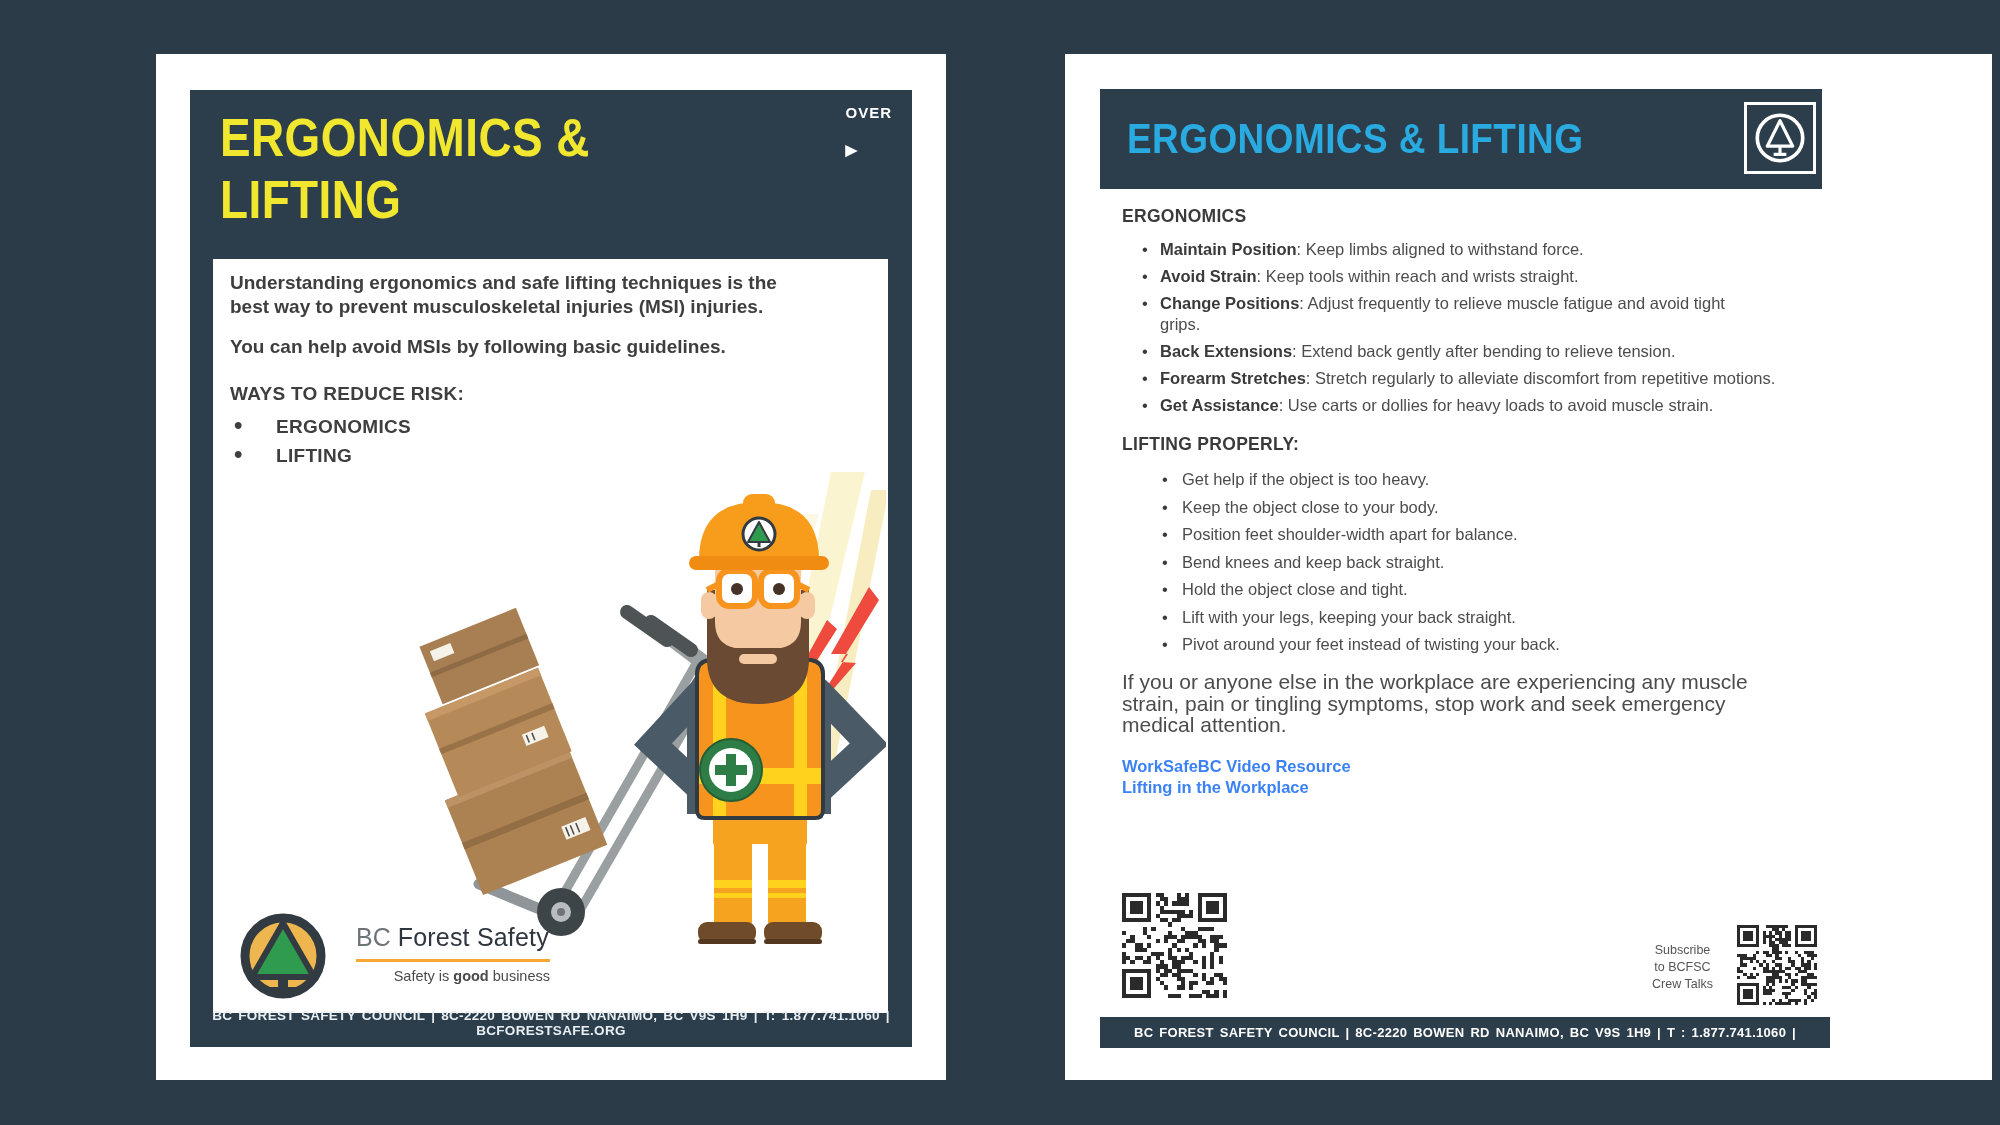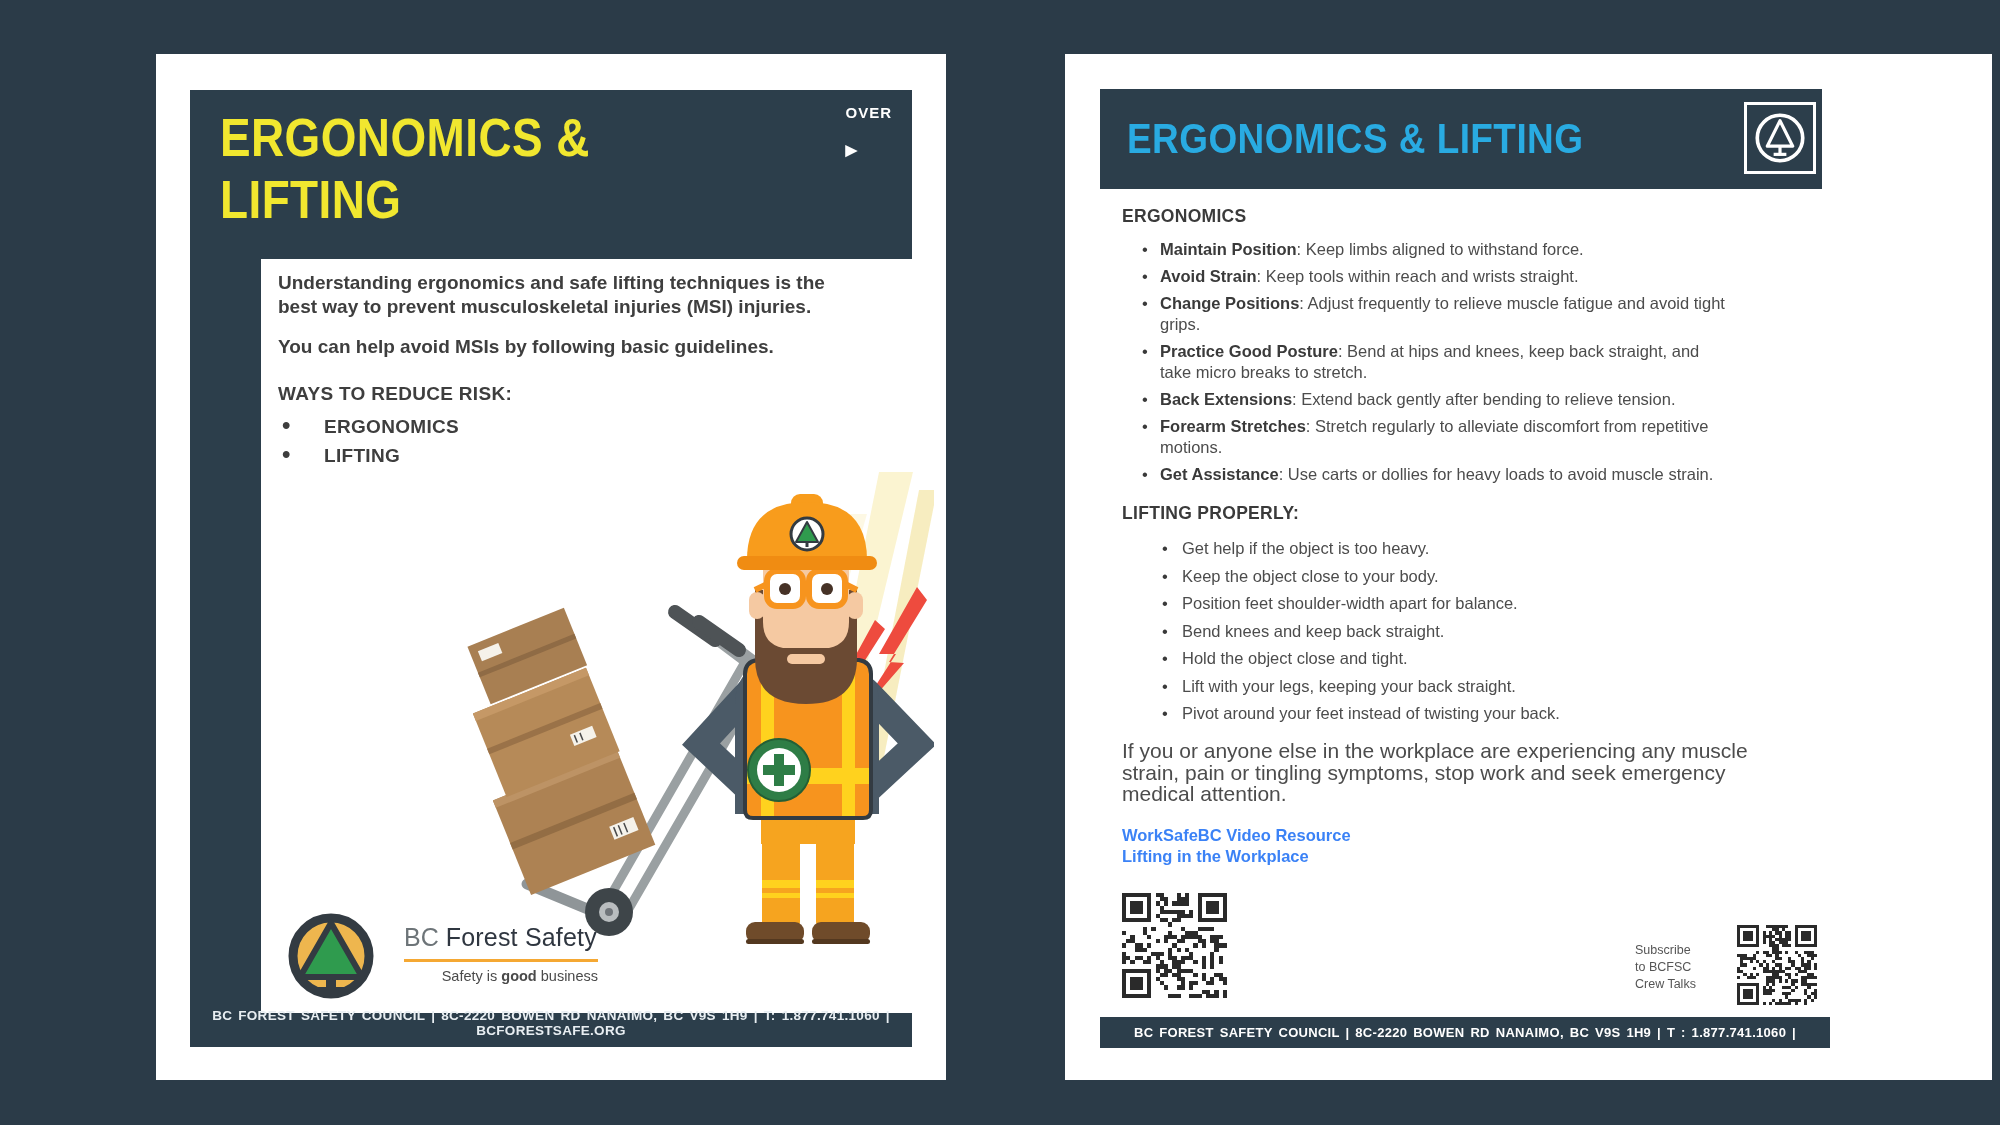--- a/index.html
+++ b/index.html
@@ -8,21 +8,21 @@
   .page{position:absolute;top:54px;height:1026px;background:#ffffff;}
   
   .page-left{left:156px;width:790px;}
   .panel{position:absolute;left:34px;top:36px;width:722px;height:957px;background:#2c3e4b;}
   .over{position:absolute;top:14px;right:20px;color:#ffffff;font-weight:bold;
         font-size:15px;letter-spacing:1px;display:flex;align-items:flex-start;gap:21px;flex-direction:column;}
   .over .arrow{font-size:15px;line-height:1;}
   .title-left{position:absolute;left:30px;top:16px;margin:0;color:#f1e72f;font-weight:bold;
         font-size:54px;line-height:62px;letter-spacing:0.5px;transform:scaleX(0.85);
         transform-origin:left top;white-space:nowrap;}
-  .content-box{position:absolute;left:23px;top:169px;width:675px;height:754px;background:#ffffff;margin-left:48px;}
+  .content-box{position:absolute;left:23px;top:169px;width:675px;height:754px;background:#ffffff;}
   .content-box p{margin:0 0 17px 0;padding:0;color:#3e3e3e;font-weight:bold;
         font-size:19px;line-height:23.5px;}
   .copy{position:absolute;left:17px;top:12px;}
   .copy p:nth-of-type(1){max-width:566px;}
   .copy p:nth-of-type(2){max-width:592px;}
   .ways-heading{margin:24px 0 12px 0;color:#3e3e3e;font-weight:bold;font-size:19px;letter-spacing:0.3px;}
   ul.ways{list-style:none;margin:0;padding:0;}
   ul.ways li{position:relative;padding-left:46px;margin-bottom:10px;color:#3e3e3e;
         font-weight:bold;font-size:19px;line-height:19px;letter-spacing:0.3px;}
   ul.ways li::before{content:"•";position:absolute;left:4px;top:-2px;font-size:24px;}
@@ -58,21 +58,21 @@
   ul.ergo li:nth-child(4){max-width:572px;}
   ul.ergo li:nth-child(6){max-width:578px;}
   ul.lift{margin-top:14px;}
   ul.lift li{padding-left:60px;margin-bottom:6.5px;}
   ul.lift li::before{left:40px;}
   .warning{margin:16px 0 0 0;max-width:640px;color:#4c4c4c;font-size:21px;line-height:21.5px;}
   .navy{margin:20px 0 0 0;color:#3b82f6;font-weight:bold;font-size:16.5px;line-height:21px;}
   .qr{background:#ffffff;}
   .qr-large{position:absolute;left:57px;top:839px;width:105px;height:105px;}
   .qr-small{position:absolute;left:672px;top:871px;width:80px;height:80px;}
-  .sub-text{position:absolute;left:570px;top:888px;width:95px;text-align:left;
+  .sub-text{position:absolute;left:570px;top:888px;width:95px;text-align:center;
         color:#555555;font-size:12.5px;line-height:17px;}
   .footer-bar{position:absolute;left:35px;top:963px;width:730px;height:31px;background:#2c3e4b;
         color:#ffffff;font-weight:bold;font-size:13px;letter-spacing:0.3px;word-spacing:2px;
         text-align:center;line-height:31px;}
 </style>
 </head>
 <body>
 
 <div class="stage">
 
@@ -236,21 +236,20 @@
         </svg>
       </div>
     </header>
 
     <div class="r-body">
       <h3 class="r-h3">ERGONOMICS</h3>
       <ul class="rlist ergo">
         <li><b>Maintain Position</b><span>: Keep limbs aligned to withstand force.</span></li>
         <li><b>Avoid Strain</b><span>: Keep tools within reach and wrists straight.</span></li>
         <li><b>Change Positions</b><span>: Adjust frequently to relieve muscle fatigue and avoid tight grips.</span></li>
-        <li><b>Practice Good Posture</b><span>: Bend at hips and knees, keep back straight, and take micro breaks to stretch.</span></li>
         <li><b>Back Extensions</b><span>: Extend back gently after bending to relieve tension.</span></li>
         <li><b>Forearm Stretches</b><span>: Stretch regularly to alleviate discomfort from repetitive motions.</span></li>
         <li><b>Get Assistance</b><span>: Use carts or dollies for heavy loads to avoid muscle strain.</span></li>
       </ul>
 
       <h3 class="r-h3 lifting">LIFTING PROPERLY:</h3>
       <ul class="rlist lift">
         <li>Get help if the object is too heavy.</li>
         <li>Keep the object close to your body.</li>
         <li>Position feet shoulder-width apart for balance.</li>

